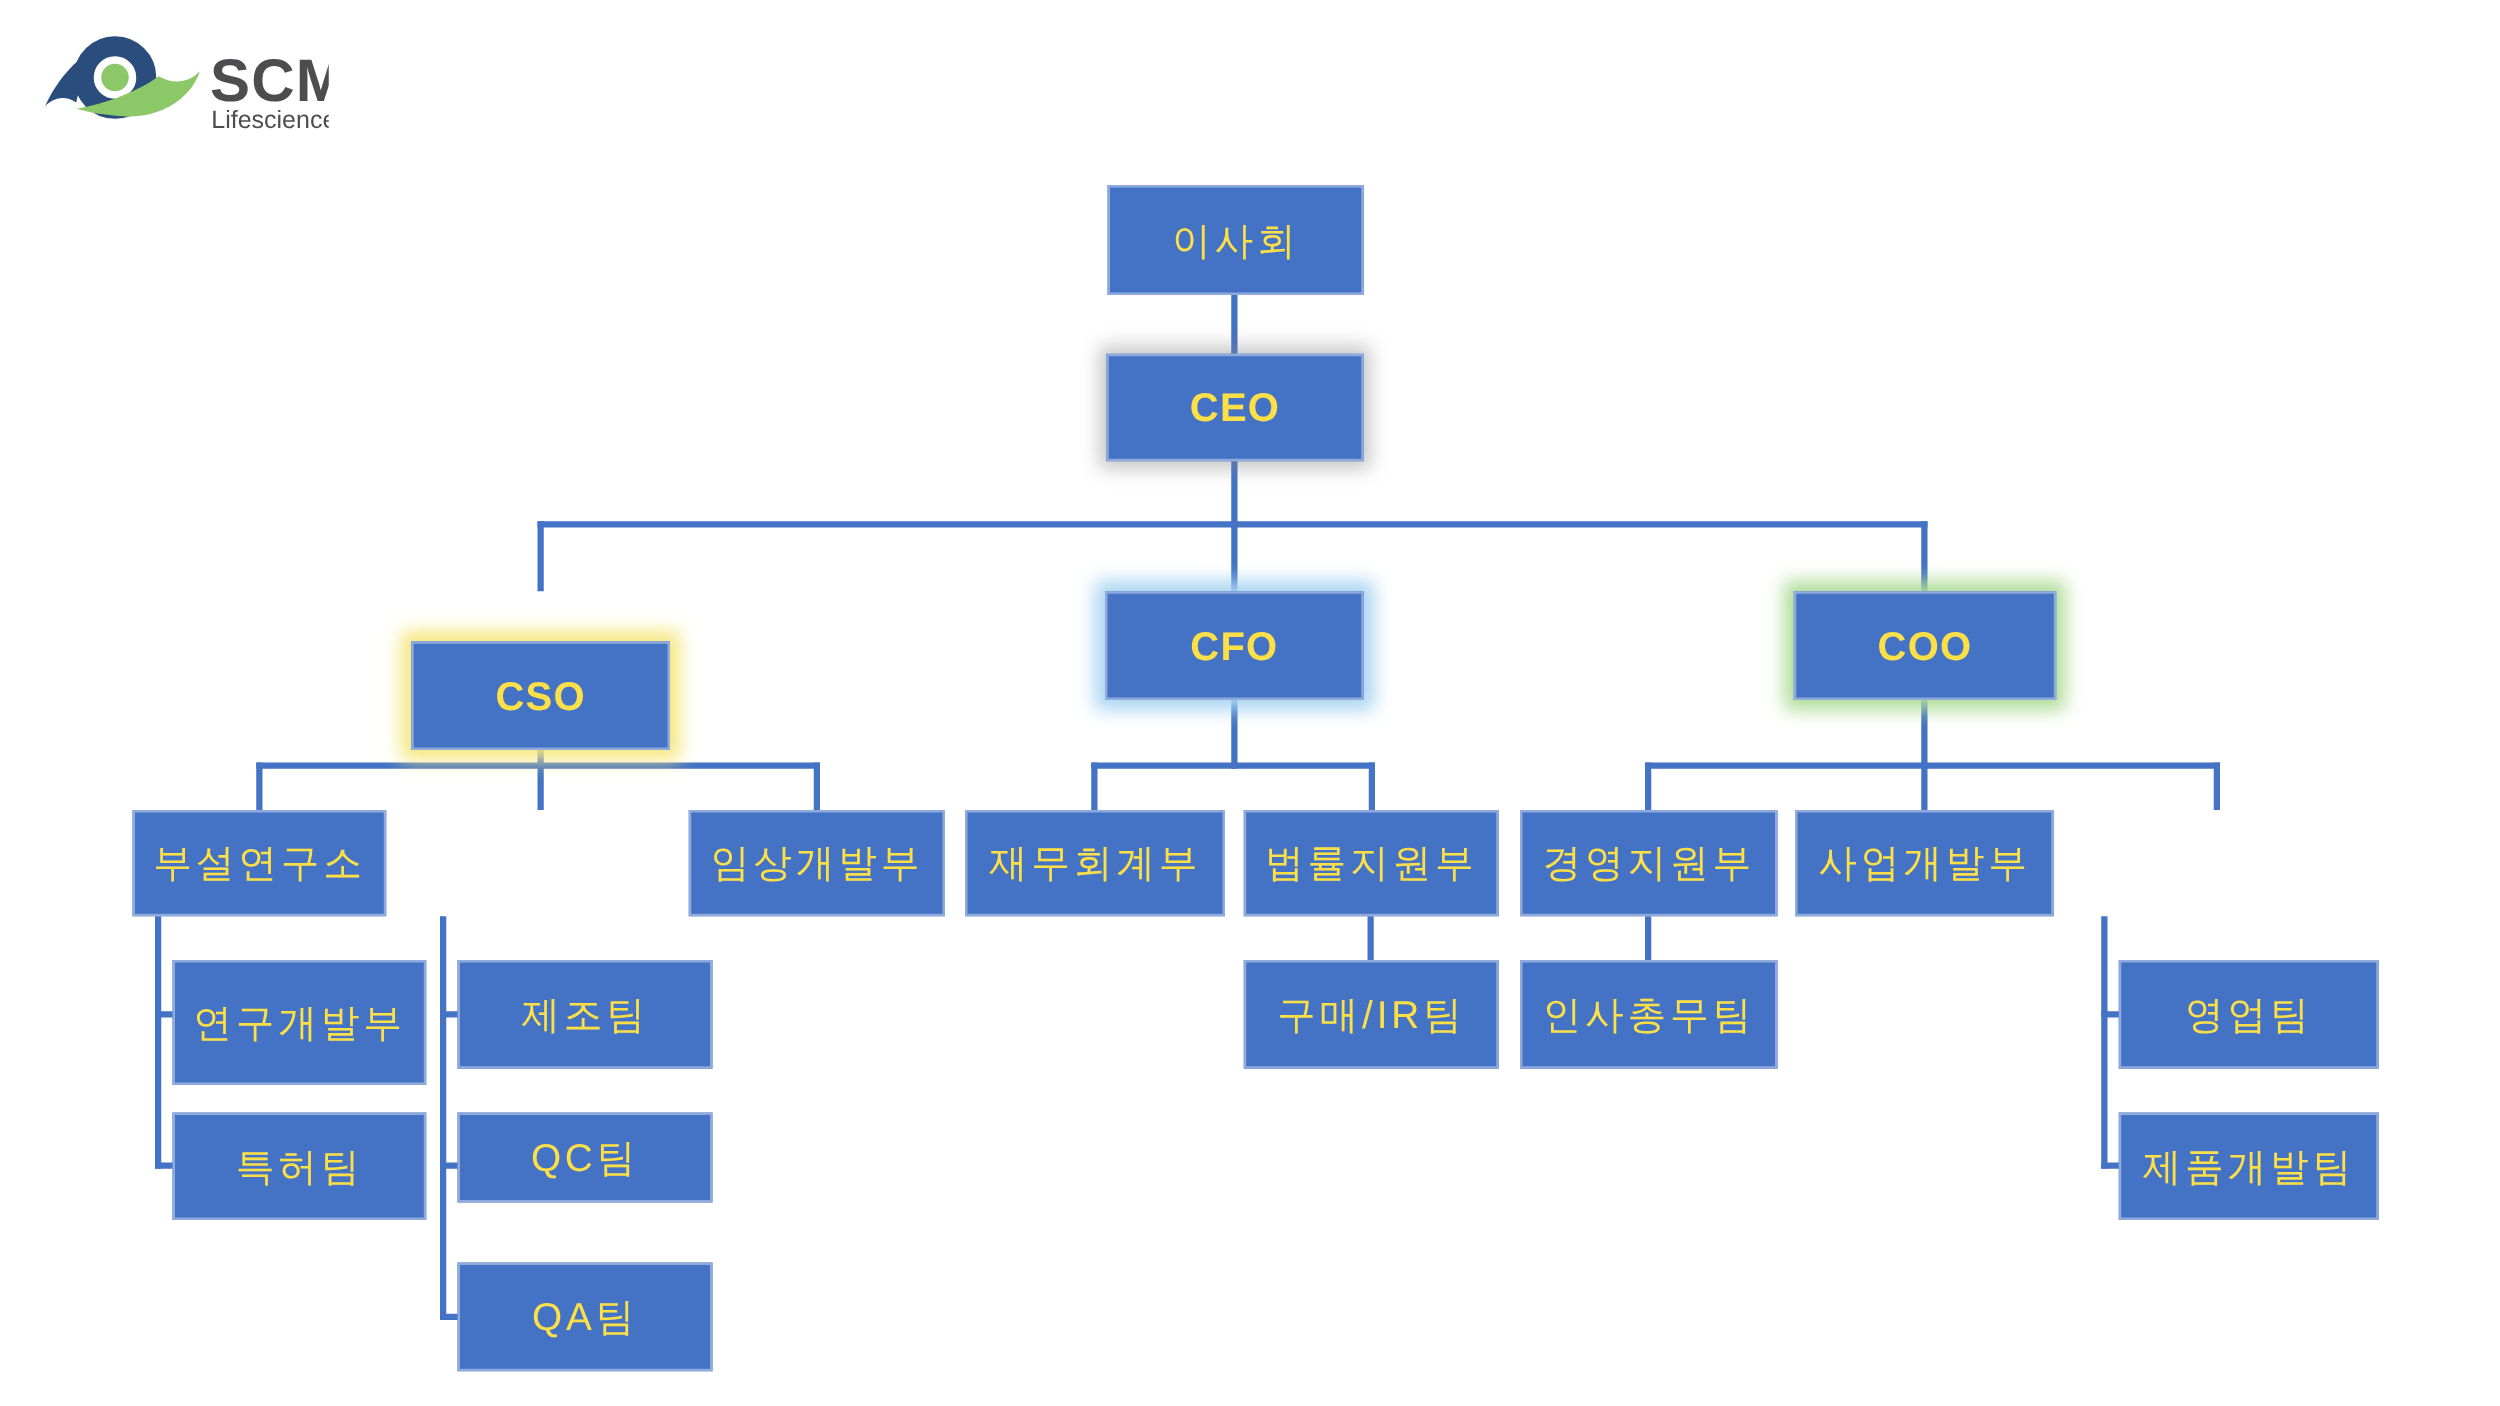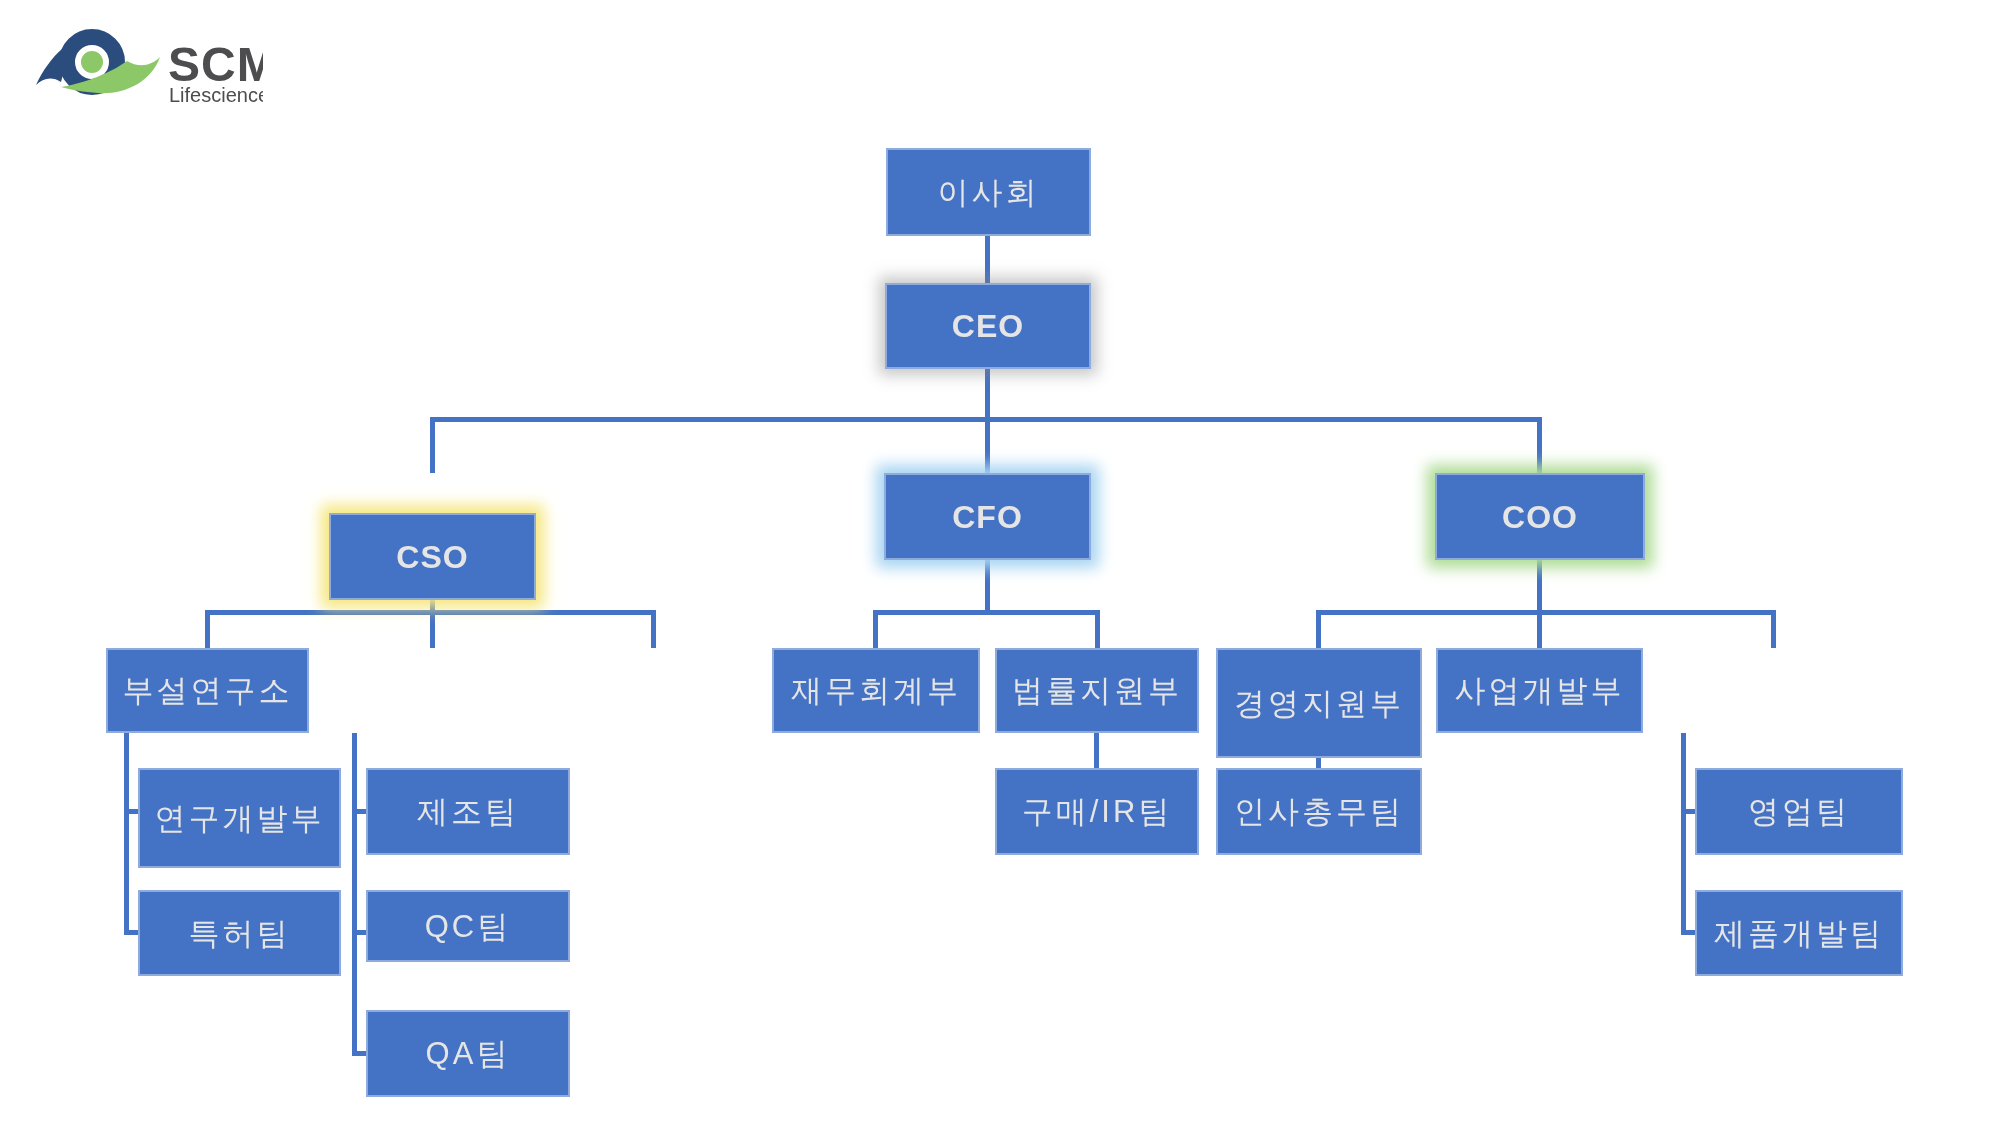--- a/index.html
+++ b/index.html
@@ -11,21 +11,21 @@
     overflow: hidden;
     font-family: "Liberation Sans", "DejaVu Sans", sans-serif;
   }
 
   
   .node {
     position: absolute;
     box-sizing: border-box;
     background: #4472C4;
     border: 2px solid #8FAADC;
-    color: #e5e5e5;
+    color: #fde047;
     display: flex;
     align-items: center;
     justify-content: center;
     text-align: right;
     font-size: 31px;
     letter-spacing: 3px;
     line-height: 1;
   }
   .node.exec {
     font-weight: bold;
@@ -126,27 +126,30 @@
   <div class="node exec glow-blue" style="left:884px;top:473px;width:207px;height:87px">
     <span>CFO</span>
   </div>
   <div class="node exec glow-green" style="left:1435px;top:473px;width:210px;height:87px">
     <span>COO</span>
   </div>
 
   <div class="node" style="left:106px;top:648px;width:203px;height:85px">
     <span>부설연구소</span>
   </div>
+  <div class="node" style="left:551px;top:648px;width:205px;height:85px">
+    <span>임상개발부</span>
+  </div>
   <div class="node" style="left:772px;top:648px;width:208px;height:85px">
     <span>재무회계부</span>
   </div>
   <div class="node" style="left:995px;top:648px;width:204px;height:85px">
     <span>법률지원부</span>
   </div>
-  <div class="node" style="left:1216px;top:648px;width:206px;height:110px">
+  <div class="node" style="left:1216px;top:648px;width:206px;height:85px">
     <span>경영지원부</span>
   </div>
   <div class="node" style="left:1436px;top:648px;width:207px;height:85px">
     <span>사업개발부</span>
   </div>
 
   <div class="node" style="left:138px;top:768px;width:203px;height:100px">
     <span>연구개발부</span>
   </div>
   <div class="node" style="left:366px;top:768px;width:204px;height:87px">

